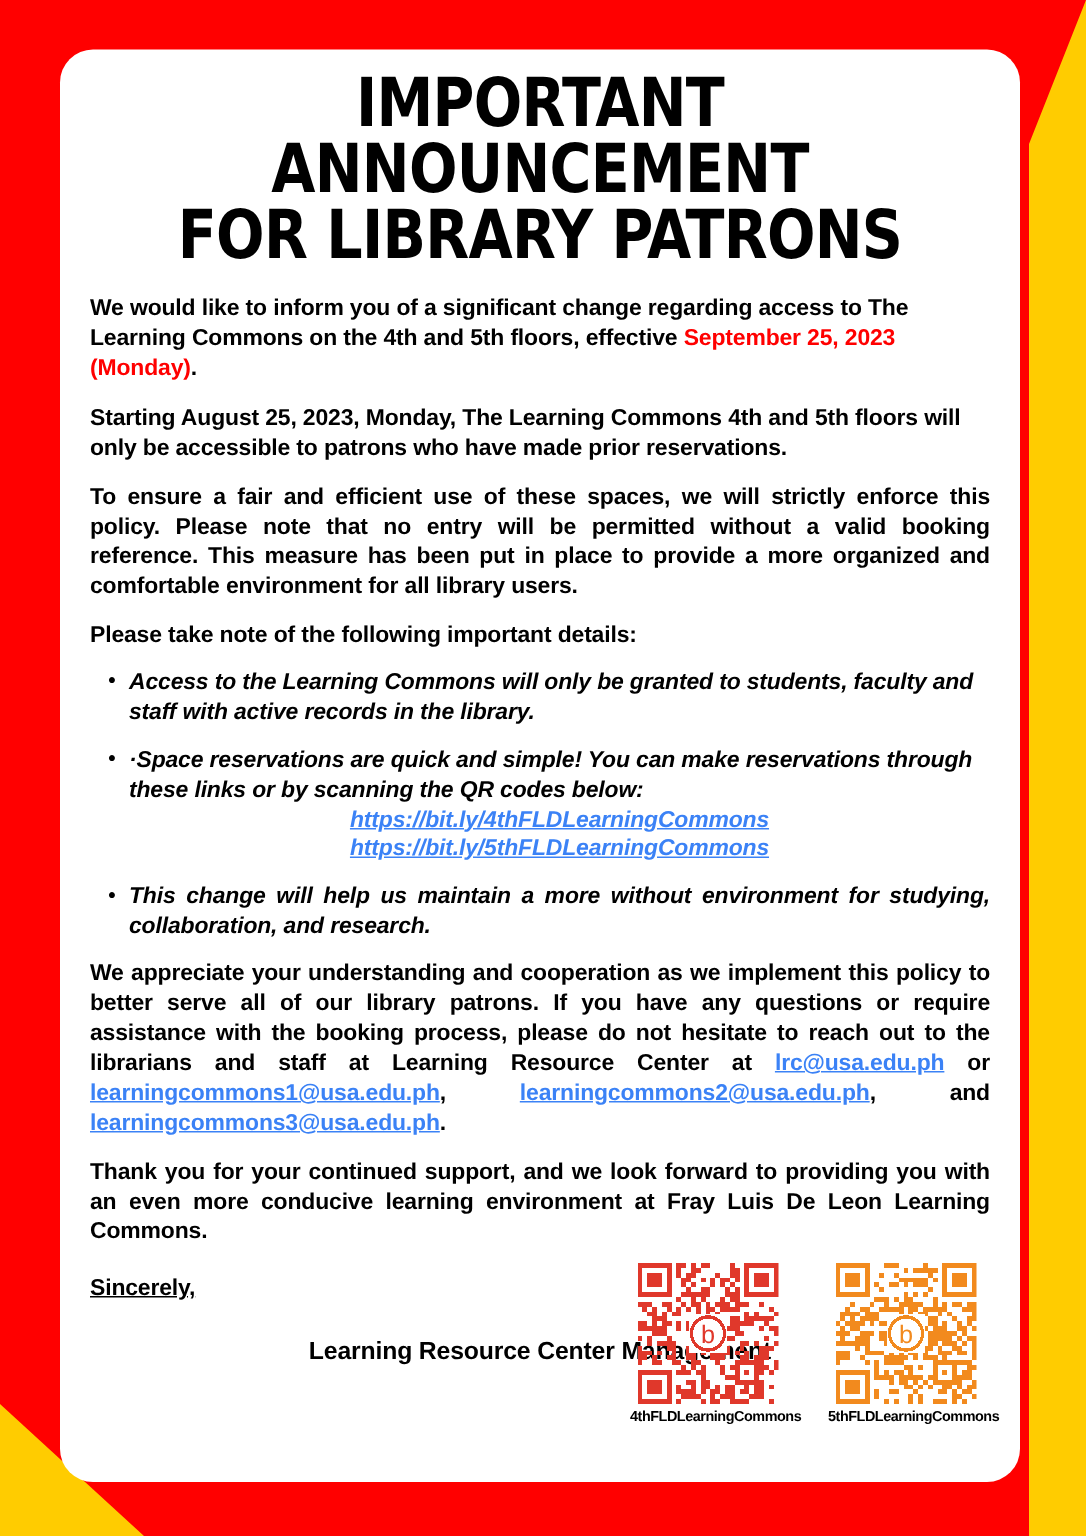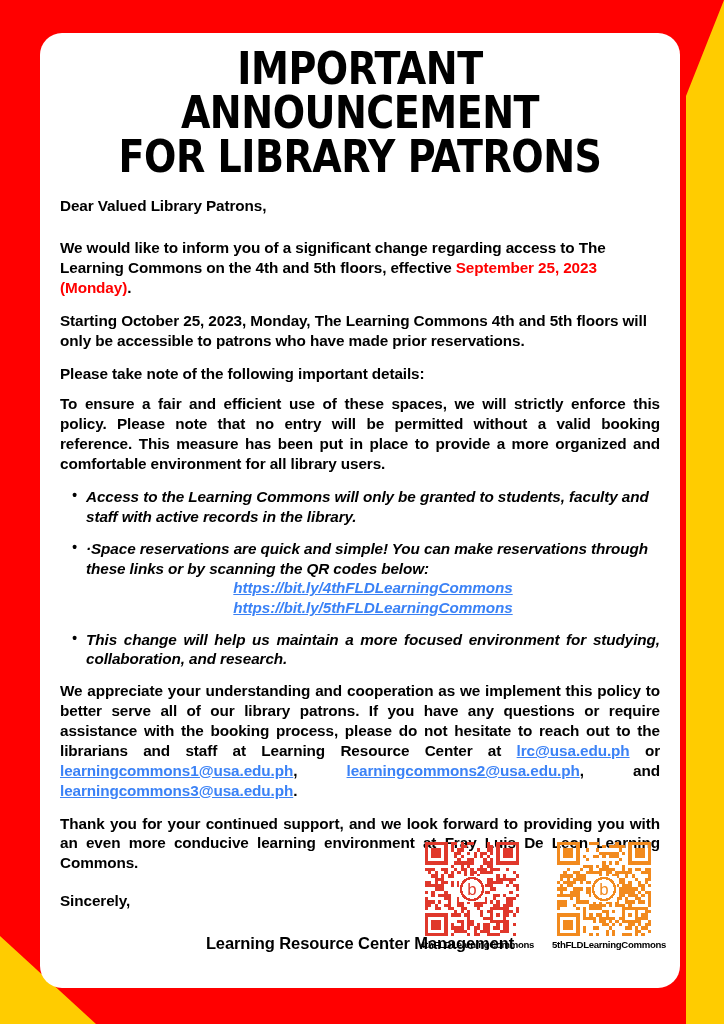--- a/index.html
+++ b/index.html
@@ -111,20 +111,21 @@
     text-align: center;
     margin-top: 1px;
     padding-left: 6px;
     line-height: 1.28;
   }
   .links-block .link {
     display: block;
   }
   .signature {
     margin: 18px 0 0 0;
+    text-decoration: underline;
   }
   .signature-name {
     margin: 22px 0 0 0;
     font-size: 16.5px;
     text-align: center;
   }
   
   .qr-area {
     position: absolute;
     right: 24px;
@@ -159,42 +160,41 @@
   <div class="bg-layer bg-yellow"></div>
   <div class="bg-layer bg-red"></div>
 
   <div class="card">
 
     <h1 class="headline">IMPORTANT ANNOUNCEMENT
 FOR LIBRARY PATRONS</h1>
 
     <div class="body">
 
-      <p class="salutation">Dear Valued Library Patrons,</p>
 
       <p class="p">
         <span>We would like to inform you of a significant change regarding access to The Learning Commons on the 4th and 5th floors, effective </span><span class="red">September 25, 2023 (Monday)</span><span>.</span>
       </p>
 
-      <p class="p">Starting October 25, 2023, Monday, The Learning Commons 4th and 5th floors will only be accessible to patrons who have made prior reservations.</p>
+      <p class="p">Starting August 25, 2023, Monday, The Learning Commons 4th and 5th floors will only be accessible to patrons who have made prior reservations.</p>
+
+      <p class="p just">To ensure a fair and efficient use of these spaces, we will strictly enforce this policy. Please note that no entry will be permitted without a valid booking reference. This measure has been put in place to provide a more organized and comfortable environment for all library users.</p>
 
       <p class="p tight">Please take note of the following important details:</p>
-
-      <p class="p just">To ensure a fair and efficient use of these spaces, we will strictly enforce this policy. Please note that no entry will be permitted without a valid booking reference. This measure has been put in place to provide a more organized and comfortable environment for all library users.</p>
 
       <ul class="bullets">
         <li class="no-just">Access to the Learning Commons will only be granted to students, faculty and staff with active records in the library.</li>
         <li class="no-just">
           <span>·Space reservations are quick and simple! You can make reservations through these links or by scanning the QR codes below:</span>
           <span class="links-block">
             <a class="link" href="#">https://bit.ly/4thFLDLearningCommons</a>
             <a class="link" href="#">https://bit.ly/5thFLDLearningCommons</a>
           </span>
         </li>
-        <li>This change will help us maintain a more focused environment for studying, collaboration, and research.</li>
+        <li>This change will help us maintain a more without environment for studying, collaboration, and research.</li>
       </ul>
 
       <p class="p just"><span>We appreciate your understanding and cooperation as we implement this policy to better serve all of our library patrons. If you have any questions or require assistance with the booking process, please do not hesitate to reach out to the librarians and staff at Learning Resource Center at </span><a class="link" href="#">lrc@usa.edu.ph</a><span> or </span><a class="link" href="#">learningcommons1@usa.edu.ph</a><span>, </span><a class="link" href="#">learningcommons2@usa.edu.ph</a><span>, and </span><a class="link" href="#">learningcommons3@usa.edu.ph</a><span>.</span></p>
 
       <p class="p just">Thank you for your continued support, and we look forward to providing you with an even more conducive learning environment at Fray Luis De Leon Learning Commons.</p>
 
       <p class="signature">Sincerely,</p>
       <p class="signature-name">Learning Resource Center Management</p>
 
     </div>

